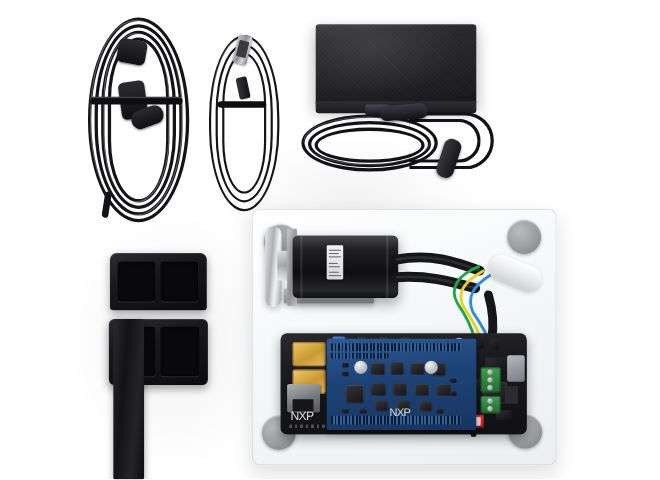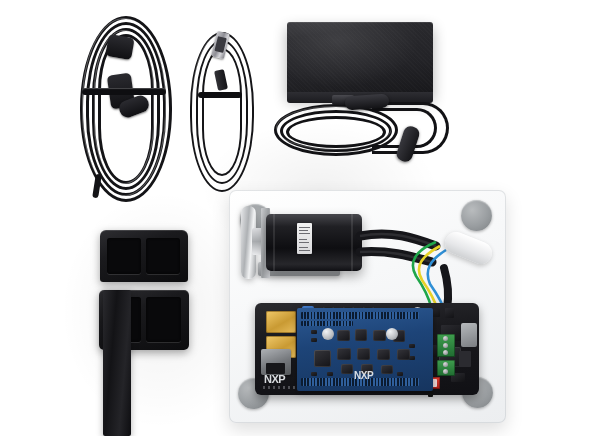--- a/index.html
+++ b/index.html
@@ -205,21 +205,21 @@
   }
   #eth-jack:after{content:"";position:absolute;left:5px;top:14px;width:19px;height:11px;background:#17171a;border-radius:1px;}
   #trimpot{
      position:absolute;left:47px;top:3px;width:12px;height:12px;
      background:linear-gradient(160deg,#4a86d8,#2456a0);border-radius:2px;
   }
   #trimpot:after{content:"";position:absolute;left:4px;top:4px;width:5px;height:2px;background:#e8e8ea;}
   .ribbon{position:absolute;width:2px;border-radius:1px;}
   .nxp{
      position:absolute;color:#e9ecef;font-family:"Liberation Sans",sans-serif;
-     font-weight:700;letter-spacing:-.5px;opacity:.92;
+     font-weight:400;letter-spacing:-.5px;opacity:.92;
   }
   .wirepath{position:absolute;left:0;top:0;pointer-events:none;}
 </style>
 </head>
 <body>
 
 <div id="stage">
 
   <div class="bgshade" style="left:60px;top:190px;width:200px;height:240px;"></div>
   <div class="bgshade" style="left:200px;top:120px;width:240px;height:140px;"></div>

